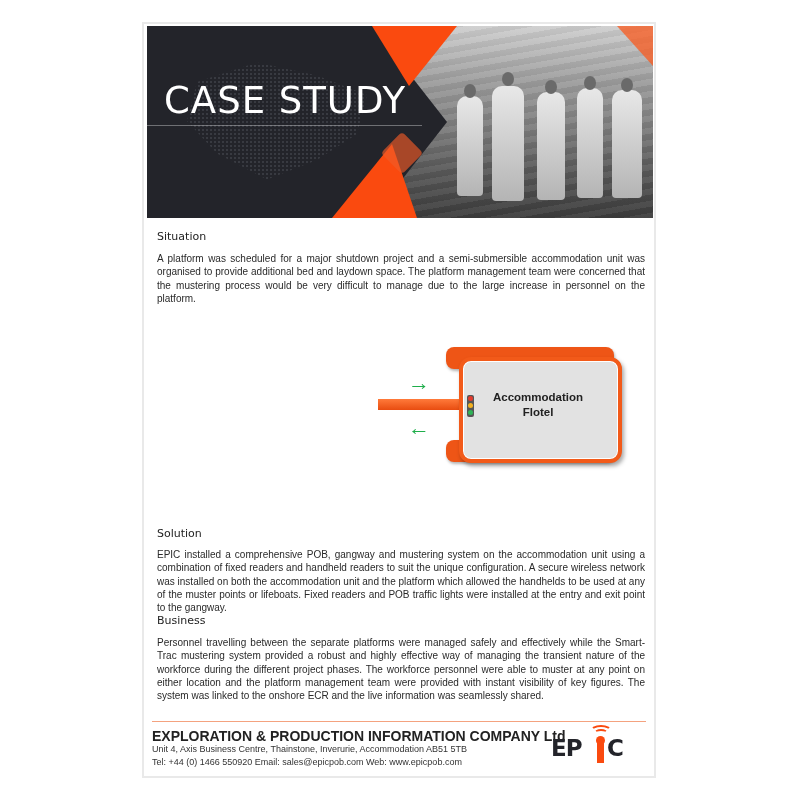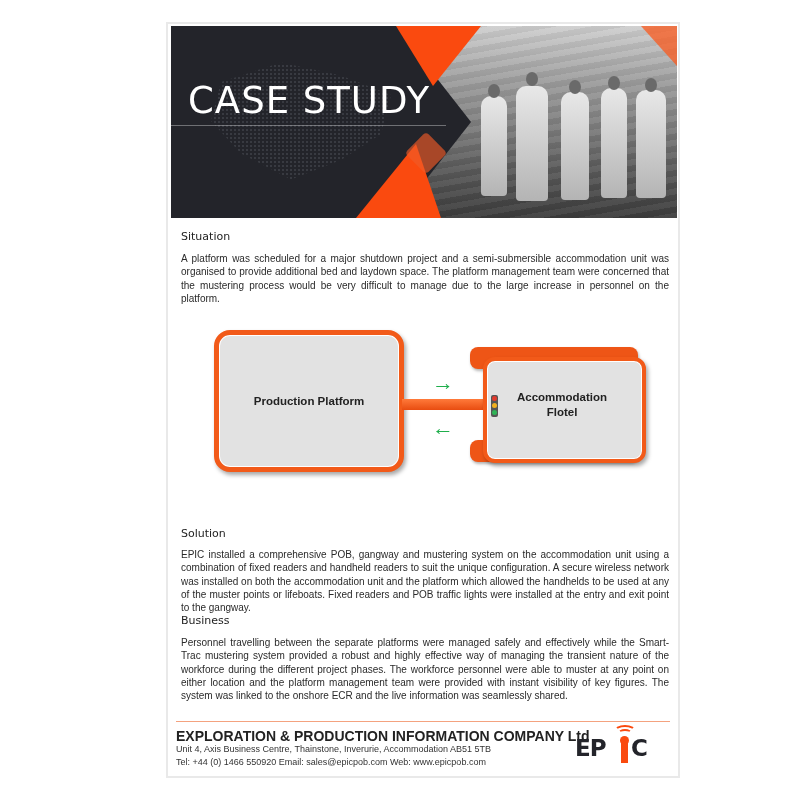--- a/index.html
+++ b/index.html
@@ -1,19 +1,19 @@
 <!DOCTYPE html>
 <html><head>
 <meta charset="utf-8">
 <style>
   html, body { margin: 0; padding: 0; background: #ffffff; }
   body { width: 800px; height: 800px; position: relative; overflow: hidden; font-family: "Liberation Sans", sans-serif; }
   .page {
     position: absolute; left: 142px; top: 22px; width: 514px; height: 756px;
-    background: #ffffff; border: 2px solid #e9e9e9; box-sizing: border-box; margin-left: 24px;
+    background: #ffffff; border: 2px solid #e9e9e9; box-sizing: border-box;
   }
   
   .banner { position: absolute; left: 3px; top: 2px; width: 506px; height: 192px; background: #23242a; overflow: hidden; }
   .banner .photo { position: absolute; left: 250px; top: 0; width: 256px; height: 192px;
     background:
       repeating-linear-gradient(170deg, rgba(255,255,255,0.05) 0 6px, rgba(0,0,0,0.05) 6px 12px),
       linear-gradient(180deg, #cfcfcf 0%, #9c9c9c 30%, #7a7a7a 55%, #5a5a5a 75%, #3c3c3c 100%);
   }
   .banner .person { position: absolute; background: linear-gradient(180deg,#e8e8e8,#b4b4b4); border-radius: 10px 10px 4px 4px; }
   .banner .head { position: absolute; width: 12px; height: 14px; border-radius: 50%; background: #6a6a6a; }
@@ -105,23 +105,20 @@
     <div class="orange-tr"></div>
     <div class="diamond"></div>
     <div class="title">CASE STUDY</div>
     <div class="rule"></div>
   </div>
 
   <div class="section-title" style="top:206px;">Situation</div>
   <p class="para" style="top:228px;">A platform was scheduled for a major shutdown project and a semi-submersible accommodation unit was organised to provide additional bed and laydown space. The platform management team were concerned that the mustering process would be very difficult to manage due to the large increase in personnel on the platform.</p>
 
   <div class="diagram">
-    <div class="box-prod">
-      <span>Production Platform</span>
-    </div>
     <div class="bridge"></div>
     <div class="arrow" style="left:224px;top:48px;">→</div>
     <div class="arrow" style="left:224px;top:93px;">←</div>
     <div class="pontoon" style="top:23px;"></div>
     <div class="pontoon" style="top:116px;"></div>
     <div class="box-flotel">
       <div class="traffic">
         <i style="top:1px;background:#e23b2e;"></i>
         <i style="top:8px;background:#f2b01e;"></i>
         <i style="top:15px;background:#2fb457;"></i>

